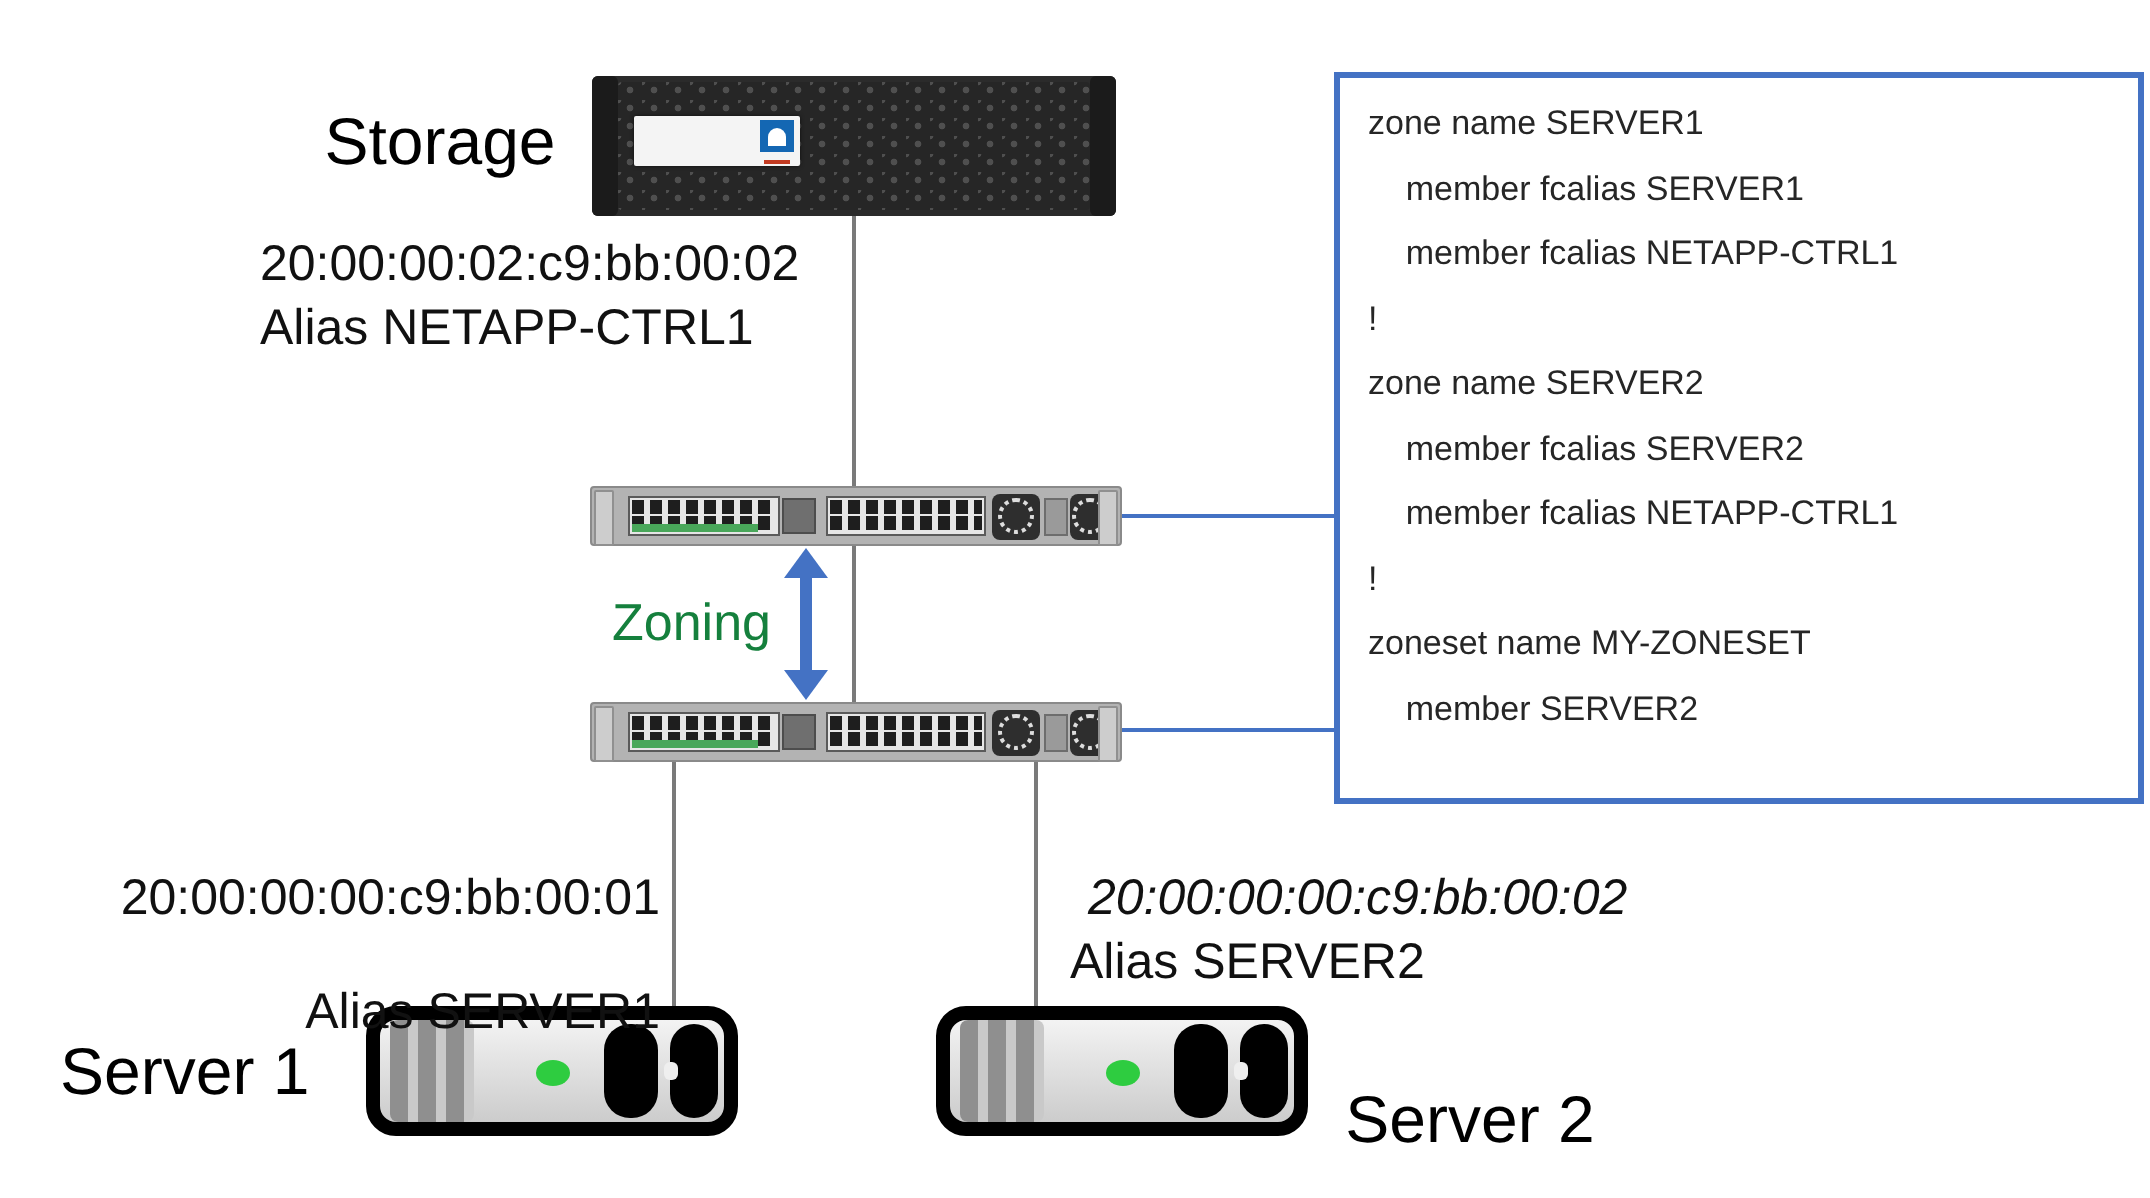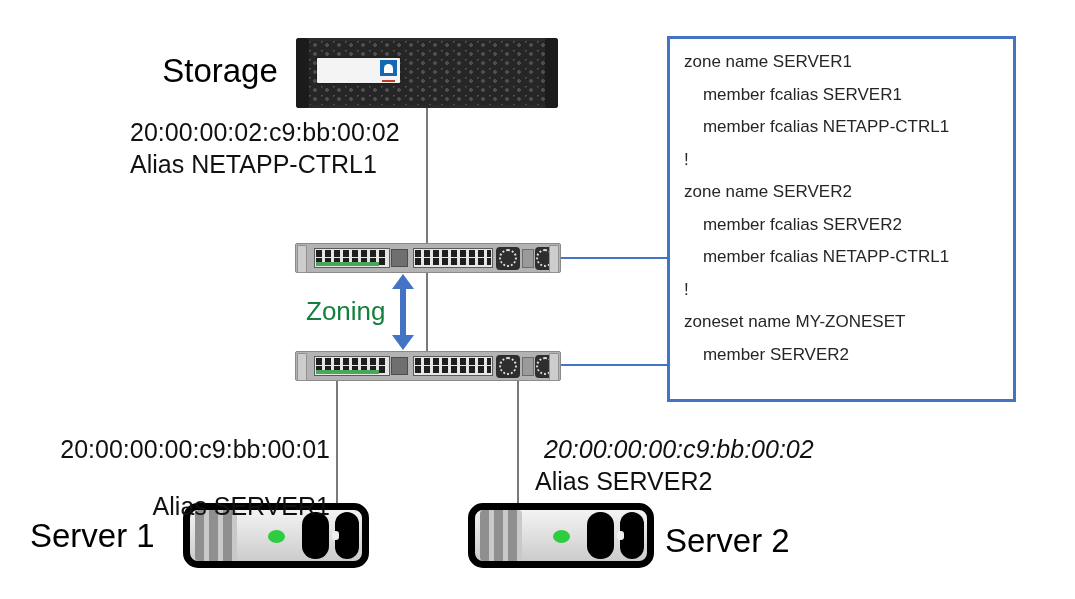--- a/index.html
+++ b/index.html
@@ -10,21 +10,21 @@
   
   .heading{position:absolute;font-size:33px;color:#000000;white-space:nowrap;z-index:5;}
   .wwn{position:absolute;font-size:25px;color:#111111;white-space:nowrap;z-index:5;}
   .zoning-label{position:absolute;font-size:26px;color:#15803d;z-index:5;}
   
   .line{position:absolute;z-index:1;}
   .line.gray{background:#7a7a7a;}
   .line.blue{background:#4472C4;}
   
   .zone-box{
-    position:absolute;left:667px;top:36px;width:349px;height:366px;
+    position:absolute;left:667px;top:36px;width:405px;height:366px;
     background:#ffffff;border:3px solid #4472C4;box-sizing:border-box;
     padding:7px 0 0 14px;z-index:4;
   }
   .code-line{
     font-size:17px;line-height:32.5px;color:#262626;white-space:pre;
   }
   
   .storage{
     position:absolute;left:296px;top:38px;width:262px;height:70px;
     background:#2b2b2b;border-radius:3px;z-index:3;
@@ -179,21 +179,21 @@
 
   <div class="server" style="left:183px;top:503px;">
     <div class="ridges"></div>
     <div class="led"></div>
     <div class="pill1"></div>
     <div class="pill2"></div>
   </div>
 
   <div class="wwn" style="left:544px;top:435px;font-style:italic;">20:00:00:00:c9:bb:00:02</div>
   <div class="wwn" style="left:535px;top:467px;">Alias SERVER2</div>
-  <div class="heading" style="left:665px;top:522px;width:140px;text-align:left;">Server 2</div>
+  <div class="heading" style="left:665px;top:541px;width:140px;text-align:center;">Server 2</div>
 
   <div class="server" style="left:468px;top:503px;">
     <div class="ridges"></div>
     <div class="led"></div>
     <div class="pill1"></div>
     <div class="pill2"></div>
   </div>
 
 </div>
 

